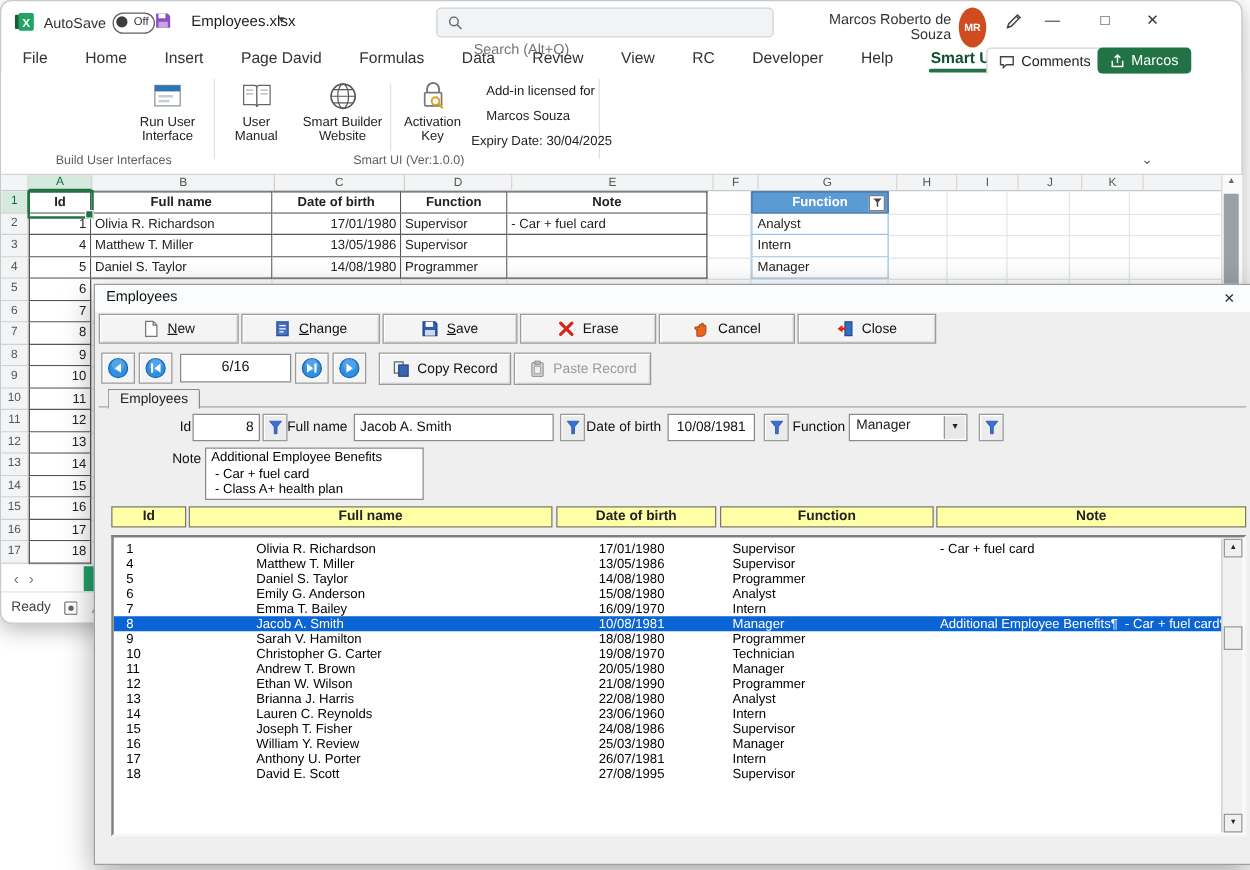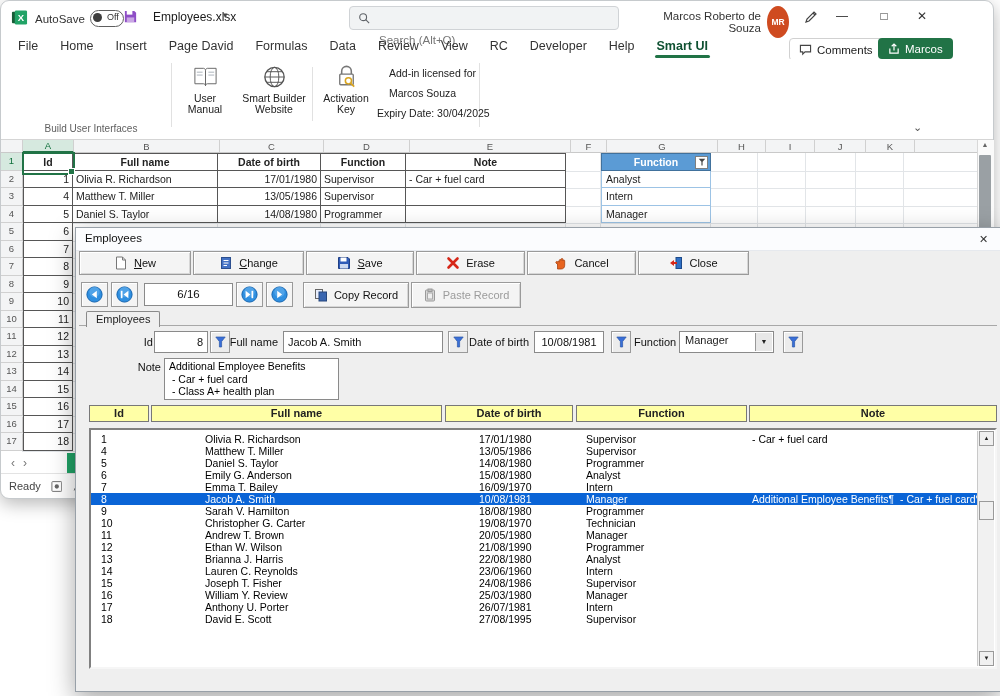--- a/index.html
+++ b/index.html
@@ -22,21 +22,21 @@
              border-radius:4px;display:flex;align-items:center;padding:0 8px;gap:7px;}
   #searchbox input{border:none;background:transparent;outline:none;font-size:11.5px;color:#5f6368;width:200px;
                    font-family:"Liberation Sans",sans-serif;margin-top:44px;}
   #user-name{left:645px;top:9px;width:115px;text-align:right;font-size:11.5px;color:#333;}
   #avatar{left:766px;top:5px;width:22px;height:32px;border-radius:50%;background:#cf4b20;color:#fff;
           font-size:8.5px;font-weight:bold;display:flex;align-items:center;justify-content:center;}
   #pen-ico{left:802px;top:8px;width:16px;height:16px;}
   .winbtn{top:0;width:30px;height:30px;display:flex;align-items:center;justify-content:center;
           font-size:12px;color:#333;}
   
-  #menubar{left:6px;top:32px;height:26px;display:flex;align-items:flex-end;}
+  #menubar{left:6px;top:32px;height:26px;display:flex;align-items:flex-end;gap:8px;}
   .mtab{padding:0 11px;font-size:12.5px;color:#333;height:26px;line-height:26px;position:relative;}
   .mtab.active{font-weight:bold;color:#0f5132;}
   .mtab.active:after{content:"";position:absolute;left:9px;right:9px;bottom:1px;height:3px;background:#217346;border-radius:2px;}
   #comments-btn{left:788px;top:37px;height:21px;border:1px solid #d1d1d1;border-radius:4px;background:#fff;
                 display:flex;align-items:center;gap:5px;padding:0 9px;font-size:11.5px;color:#222;}
   #share-btn{left:877px;top:37px;height:21px;border-radius:4px;background:#217346;color:#fff;
              display:flex;align-items:center;gap:5px;padding:0 10px;font-size:11.5px;}
   
   #ribbon{left:0;top:58px;width:100%;height:80px;background:#fff;border-bottom:1px solid #d5d5d5;}
   .bigbtn{top:3px;height:62px;display:flex;flex-direction:column;align-items:center;justify-content:flex-start;border-radius:3px;}
@@ -212,21 +212,31 @@
     </div>
 
     <div id="ribbon" class="abs">
       <div class="rdiv abs" style="left:170px"></div>
       <div class="rdiv abs" style="left:311px;top:8px;height:54px"></div>
       <div class="rdiv abs" style="left:478px"></div>
       <div class="abs licline" style="left:388px;top:8px">Add-in licensed for</div>
       <div class="abs licline" style="left:388px;top:28px">Marcos Souza</div>
       <div class="abs licline" style="left:376px;top:48px">Expiry Date: 30/04/2025</div>
       <div class="grouplbl abs" style="left:14px;width:152px">Build User Interfaces</div>
+      <div class="grouplbl abs" style="left:176px;width:300px">Smart UI (Ver:1.0.0)</div>
       <div id="ribbon-chevron" class="abs">⌄</div>
+        <div class="bigbtn abs" style="left: 100px; width: 66px;">
+          <div class="ico"><svg viewBox="0 0 28 26" style="width:100%;height:100%">
+              <rect x="3" y="4" width="21" height="17" fill="#fff" stroke="#8a9097"></rect>
+              <rect x="3" y="4" width="21" height="5" fill="#2e74b5"></rect>
+              <rect x="6" y="12" width="12" height="2" fill="#c5cdd6"></rect>
+              <rect x="6" y="16" width="9" height="2" fill="#c5cdd6"></rect>
+            </svg></div>
+          <div class="lbl">Run User<br>Interface</div>
+        </div>
         <div class="bigbtn abs" style="left: 175px; width: 58px;">
           <div class="ico"><svg viewBox="0 0 28 26" style="width:100%;height:100%">
               <path d="M3 4h9c1 0 2 1 2 2v16c0-1-1-2-2-2H3z" fill="#fff" stroke="#666"></path>
               <path d="M25 4h-9c-1 0-2 1-2 2v16c0-1 1-2 2-2h9z" fill="#fff" stroke="#666"></path>
               <line x1="5" y1="8" x2="11" y2="8" stroke="#aab2ba"></line>
               <line x1="5" y1="11" x2="11" y2="11" stroke="#aab2ba"></line>
               <line x1="17" y1="8" x2="23" y2="8" stroke="#aab2ba"></line>
               <line x1="17" y1="11" x2="23" y2="11" stroke="#aab2ba"></line>
             </svg></div>
           <div class="lbl">User<br>Manual</div>

